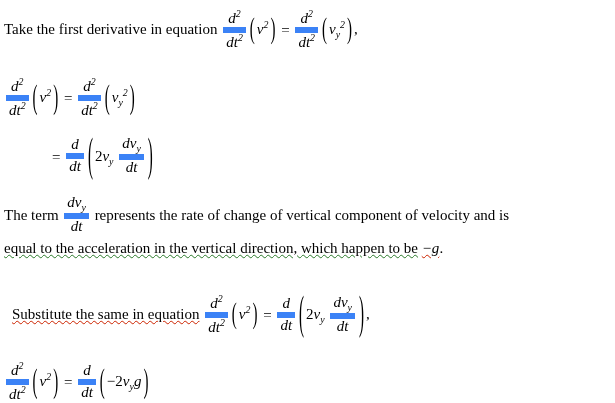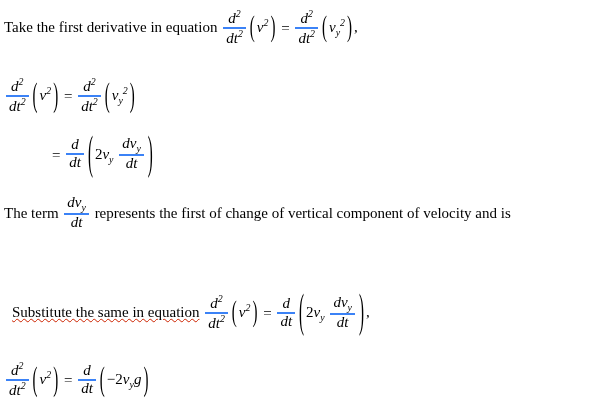--- a/index.html
+++ b/index.html
@@ -41,21 +41,21 @@
     vertical-align: middle;
     text-align: center;
     line-height: 1.05;
     margin: 0 2px;
     position: relative;
     top: -1px;
   }
   .frac .num {
     display: block;
     padding: 0 3px;
-    border-bottom: 2px solid #3b82f6;
+    border-bottom: 6px solid #3b82f6;
     font-style: italic;
   }
   .frac .den {
     display: block;
     padding: 0 3px;
     font-style: italic;
   }
   .sup {
     font-size: 0.66em;
     vertical-align: super;
@@ -148,23 +148,27 @@
       <span class="den">dt</span>
     </span><span class="paren paren-tall">)</span>
   </div>
 
   <div class="line" style="left:4px; top:196px;">
     <span class="txt">The term</span>
     <span class="frac">
       <span class="num">dv<span class="sub">y</span></span>
       <span class="den">dt</span>
     </span>
-    <span class="txt">represents the first of change of vertical component of velocity and is</span>
+    <span class="txt">represents the rate of change of vertical component of velocity and is</span>
   </div>
 
+  <div class="line" style="left:4px; top:241px;">
+    <span class="txt grammar">equal to the acceleration in the vertical direction, which happen to be</span>
+    <span class="math spell">−g</span><span class="txt">.</span>
+  </div>
 
   <div class="line" style="left:12px; top:295px;">
     <span class="txt spell">Substitute the same in equation</span>
     <span class="inlinemath">
       <span class="frac">
         <span class="num">d<span class="sup">2</span></span>
         <span class="den">dt<span class="sup">2</span></span>
       </span><span class="paren paren-small">(</span><span class="math">v</span><span class="sup">2</span><span class="paren paren-small">)</span>
       <span class="eqbig">=</span>
       <span class="frac">

